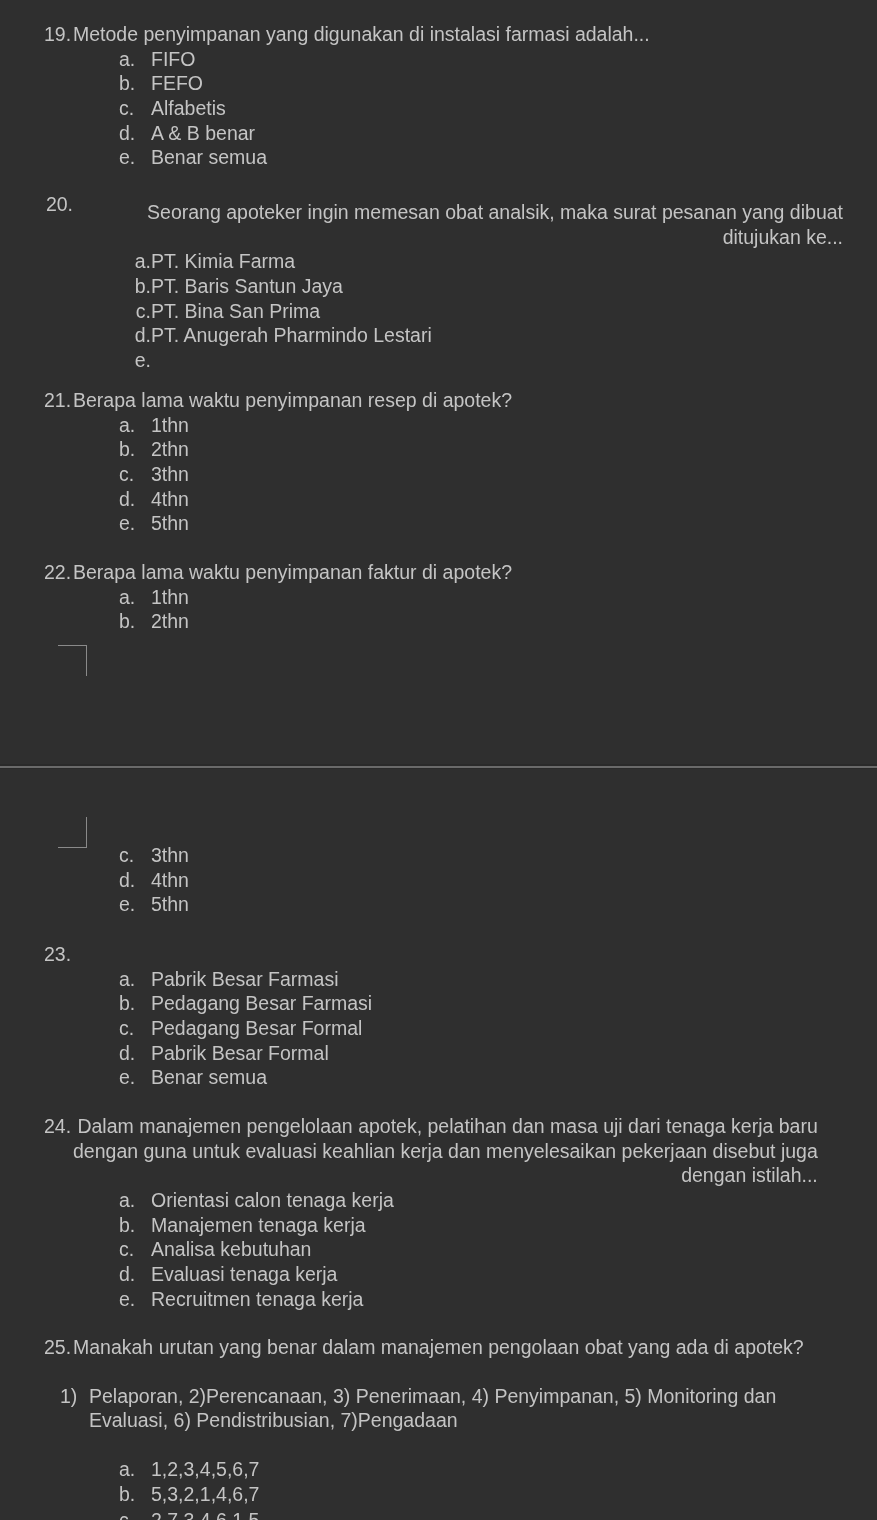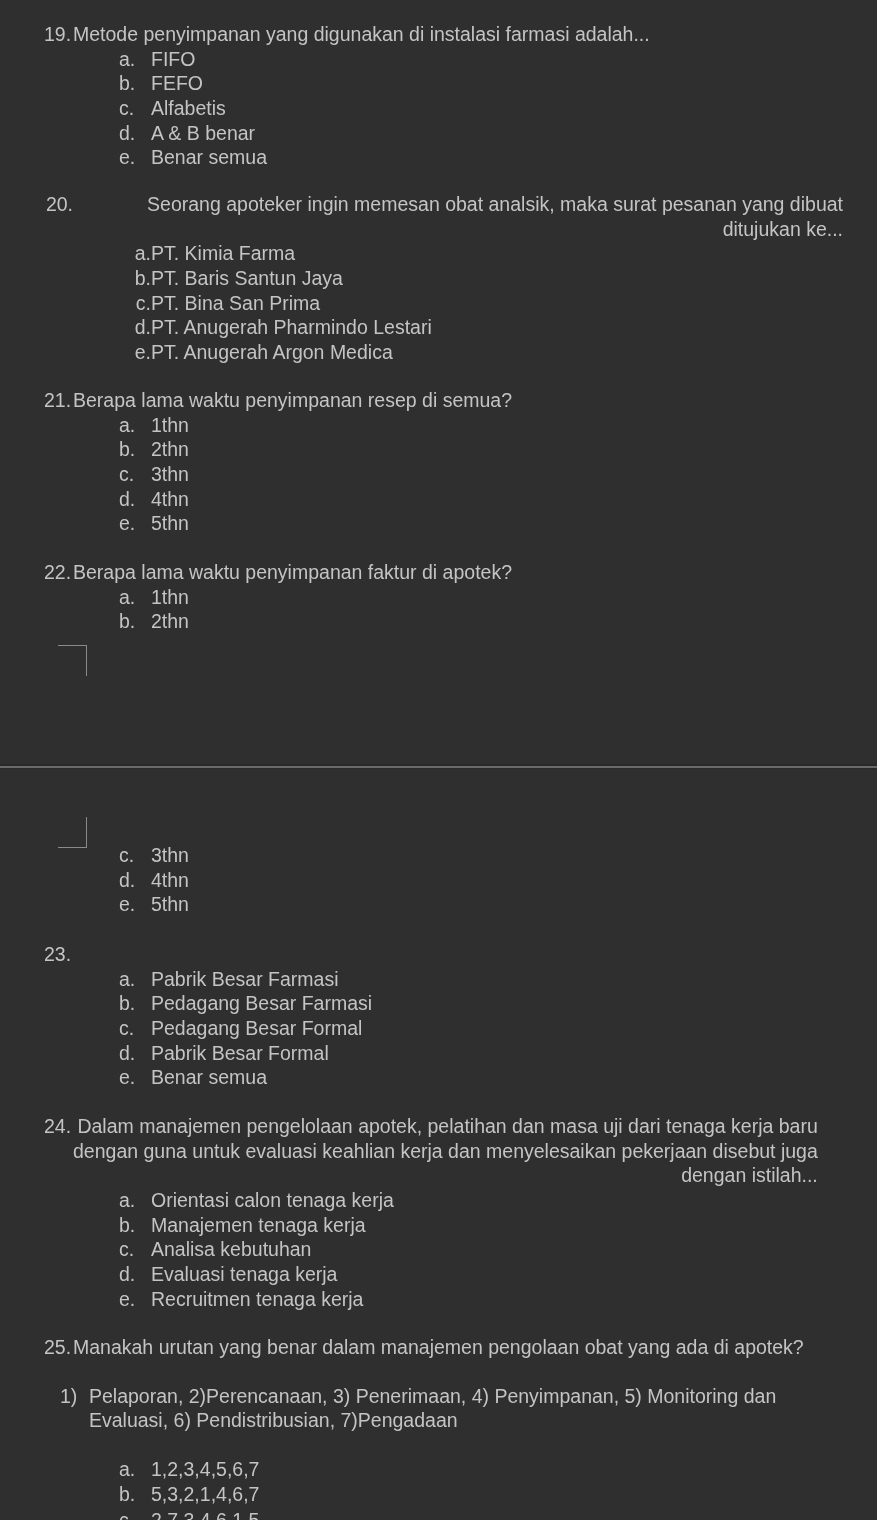--- a/index.html
+++ b/index.html
@@ -115,50 +115,49 @@
     <div class="opt">
         <span class="opt-letter">e.</span>
         <span>Benar semua</span>
       </div>
   </div>
 </div>
 
 <div class="q" style="top:192px;text-align:right;">
   <div class="q-title">
     <span class="q-num">20.</span>
-    <span class="q-text" style="width:770px;">Seorang apoteker ingin memesan obat analsik, maka surat pesanan yang dibuat ditujukan ke...</span>
+    <span class="q-text" style="width:770px;margin-top:8px;">Seorang apoteker ingin memesan obat analsik, maka surat pesanan yang dibuat ditujukan ke...</span>
   </div>
   <div class="opts">
     <div class="opt">
         <span class="opt-letter">a.</span>
         <span>PT. Kimia Farma</span>
       </div>
     <div class="opt">
         <span class="opt-letter">b.</span>
         <span>PT. Baris Santun Jaya</span>
       </div>
     <div class="opt">
         <span class="opt-letter">c.</span>
         <span>PT. Bina San Prima</span>
       </div>
     <div class="opt">
         <span class="opt-letter">d.</span>
         <span>PT. Anugerah Pharmindo Lestari</span>
       </div>
     <div class="opt">
         <span class="opt-letter">e.</span>
-        <span>PT. Anugerah Argon Medica</span>
       </div>
   </div>
 </div>
 
 <div class="q" style="top:388px;">
   <div class="q-title">
     <span class="q-num">21.</span>
-    <span class="q-text nowrap">Berapa lama waktu penyimpanan resep di semua?</span>
+    <span class="q-text nowrap">Berapa lama waktu penyimpanan resep di apotek?</span>
   </div>
   <div class="opts">
     <div class="opt">
         <span class="opt-letter">a.</span>
         <span>1thn</span>
       </div>
     <div class="opt">
         <span class="opt-letter">b.</span>
         <span>2thn</span>
       </div>

